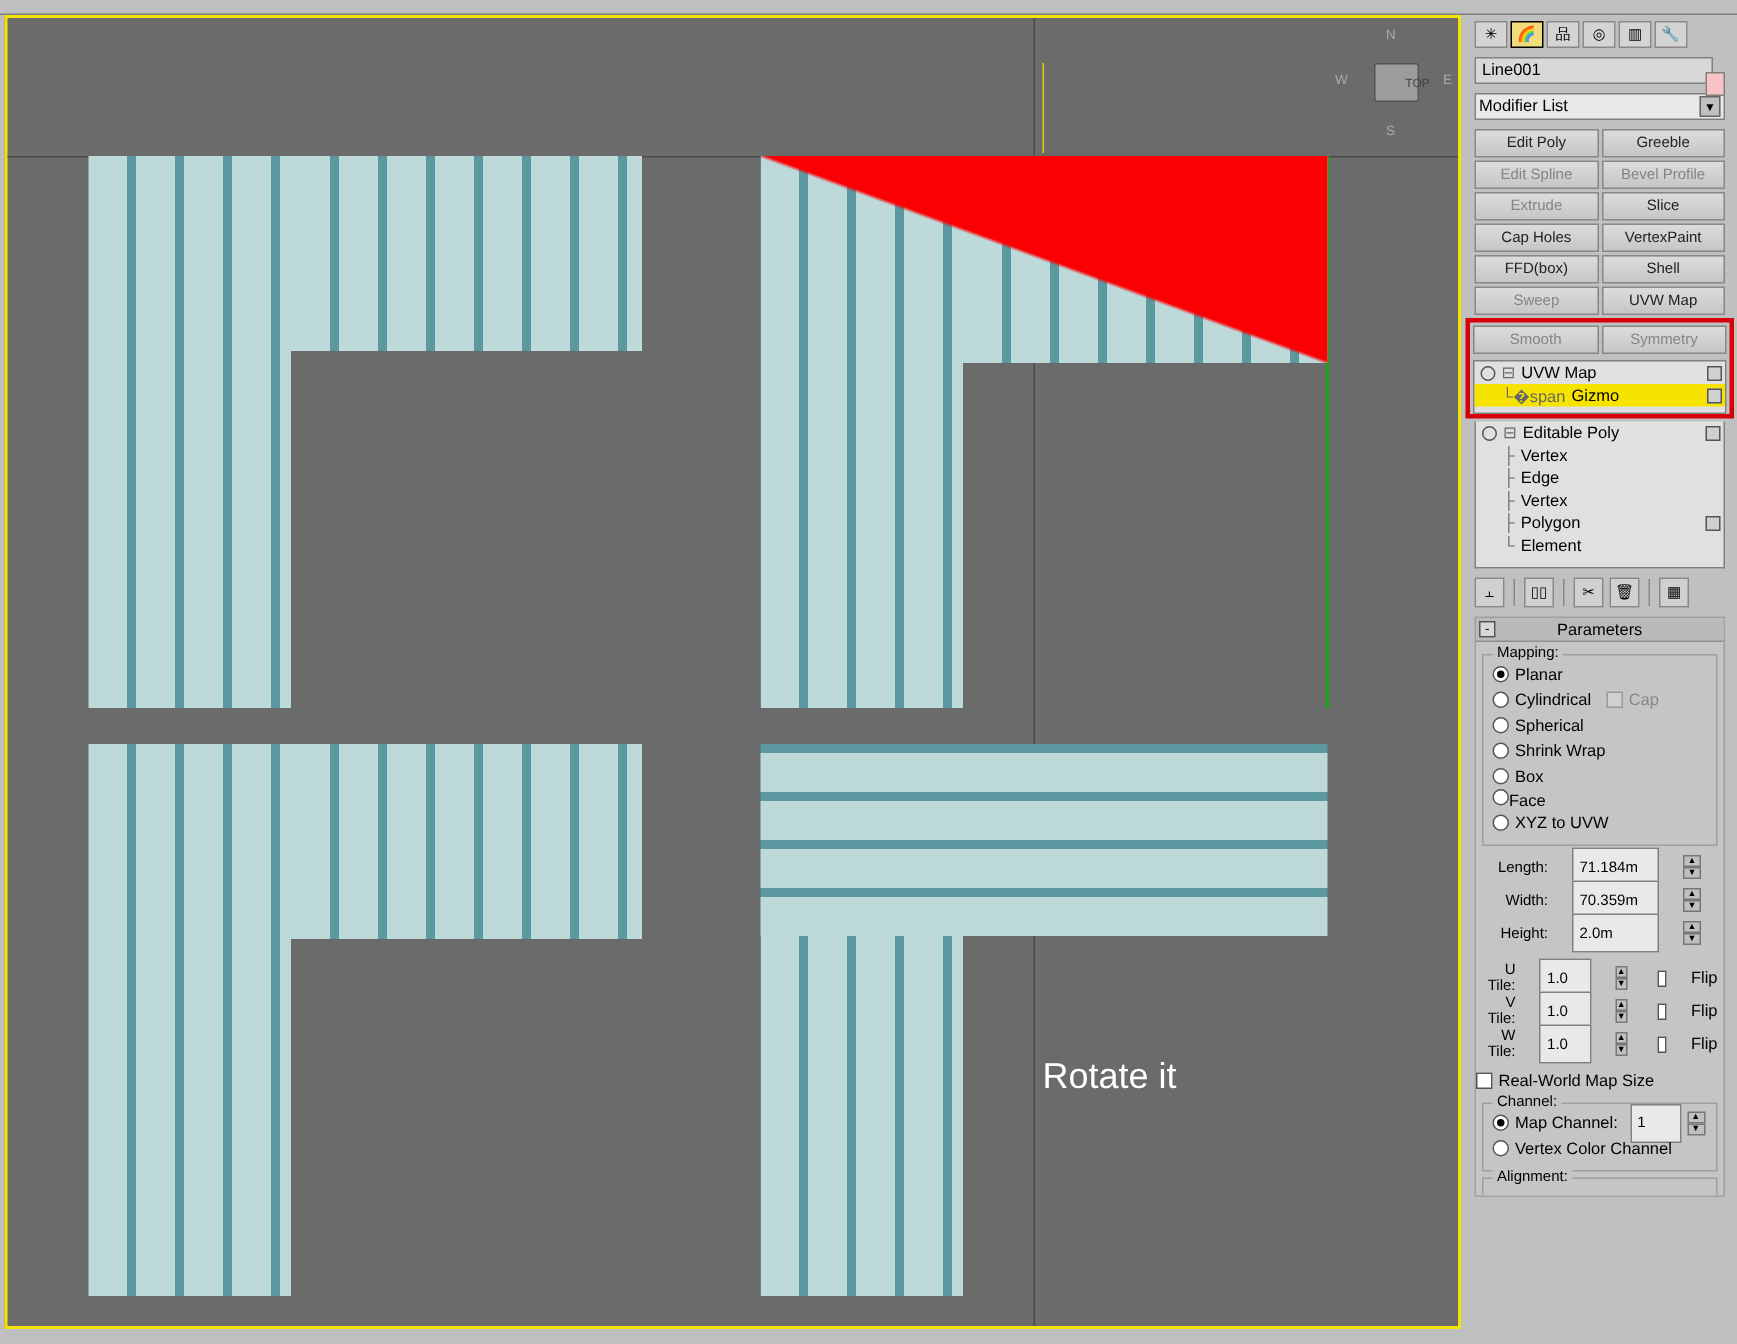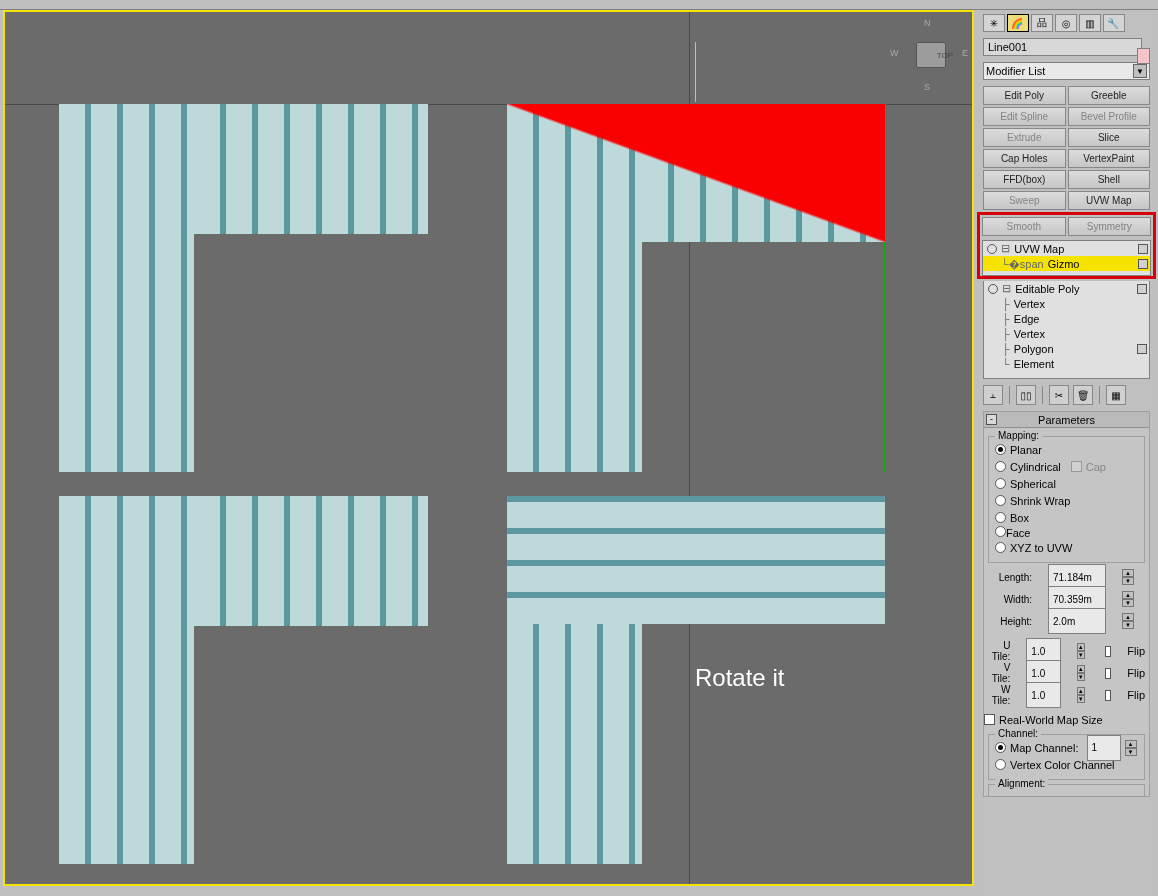--- a/index.html
+++ b/index.html
@@ -115,21 +115,21 @@
   <div class="shape stripes-v" style="top:92px; left:502px; width:135px; height:368px;"></div>
   <div class="shape stripes-v" style="top:92px; left:637px; width:243px; height:138px;"></div>
   <div class="red-tri"></div>
 
   <div class="shape stripes-v" style="top:484px; left:54px; width:135px; height:368px;"></div>
   <div class="shape stripes-v" style="top:484px; left:189px; width:234px; height:130px;"></div>
 
   <div class="shape stripes-v" style="top:612px; left:502px; width:135px; height:240px;"></div>
   <div class="shape stripes-h" style="top:484px; left:502px; width:378px; height:128px;"></div>
 
-  <div class="overlay-text" style="top:650px; left:690px;">Rotate it</div>
+  <div class="overlay-text" style="top:690px; left:690px;">Rotate it</div>
 </div>
 
 <div class="panel">
 
   <div class="tabrow">
     <div class="tab-icon">✳</div>
     <div class="tab-icon active">🌈</div>
     <div class="tab-icon">品</div>
     <div class="tab-icon">◎</div>
     <div class="tab-icon">▥</div>

